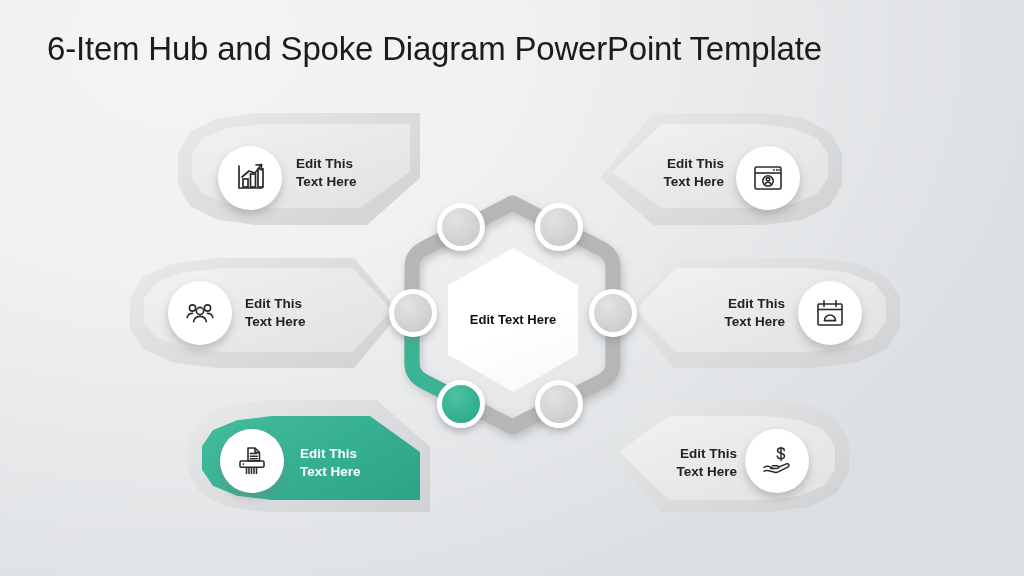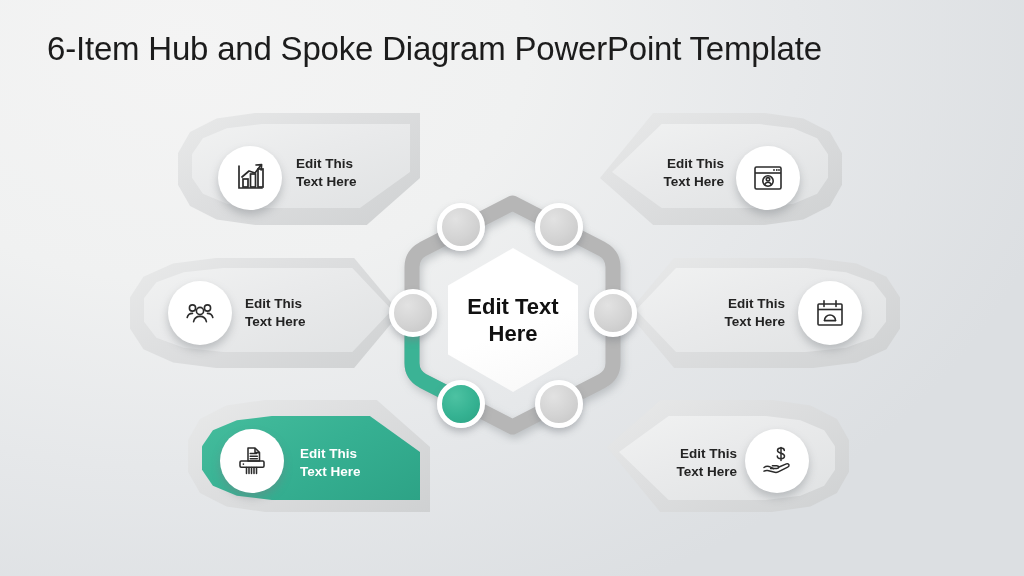--- a/index.html
+++ b/index.html
@@ -25,21 +25,21 @@
   
   #center-hex{
     position:absolute;left:448px;top:248px;width:130px;height:144px;
     background:linear-gradient(160deg,#ffffff 0%,#ffffff 55%,#f7f7f7 100%);
     clip-path:polygon(50% 0%,100% 26%,100% 74%,50% 100%,0% 74%,0% 26%);
     filter:drop-shadow(3px 5px 7px rgba(120,125,130,.40));
     display:flex;flex-direction:column;align-items:center;justify-content:center;
     text-align:center;
   }
   #center-hex .ht{
-    font-size:22px;font-weight:bold;color:#111;line-height:1.25;
+    font-size:13px;font-weight:bold;color:#111;line-height:1.25;
   }
   
   .conn{
     position:absolute;width:48px;height:48px;border-radius:50%;
     background:radial-gradient(circle at 36% 30%,#e2e2e2 0%,#d3d3d3 55%,#c4c4c4 100%);
     border:5px solid #ffffff;
     box-shadow:0 4px 7px rgba(120,125,130,.45);
     box-sizing:border-box;
   }
   .conn.green{

